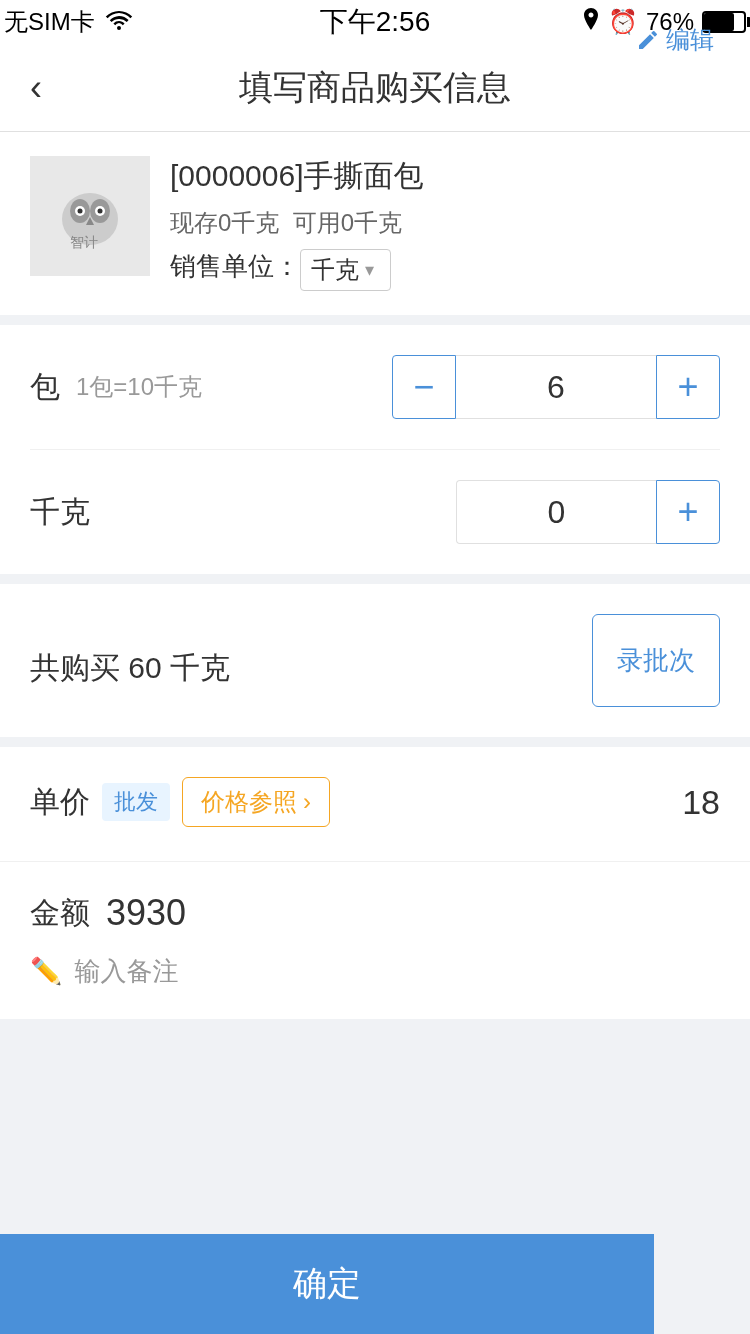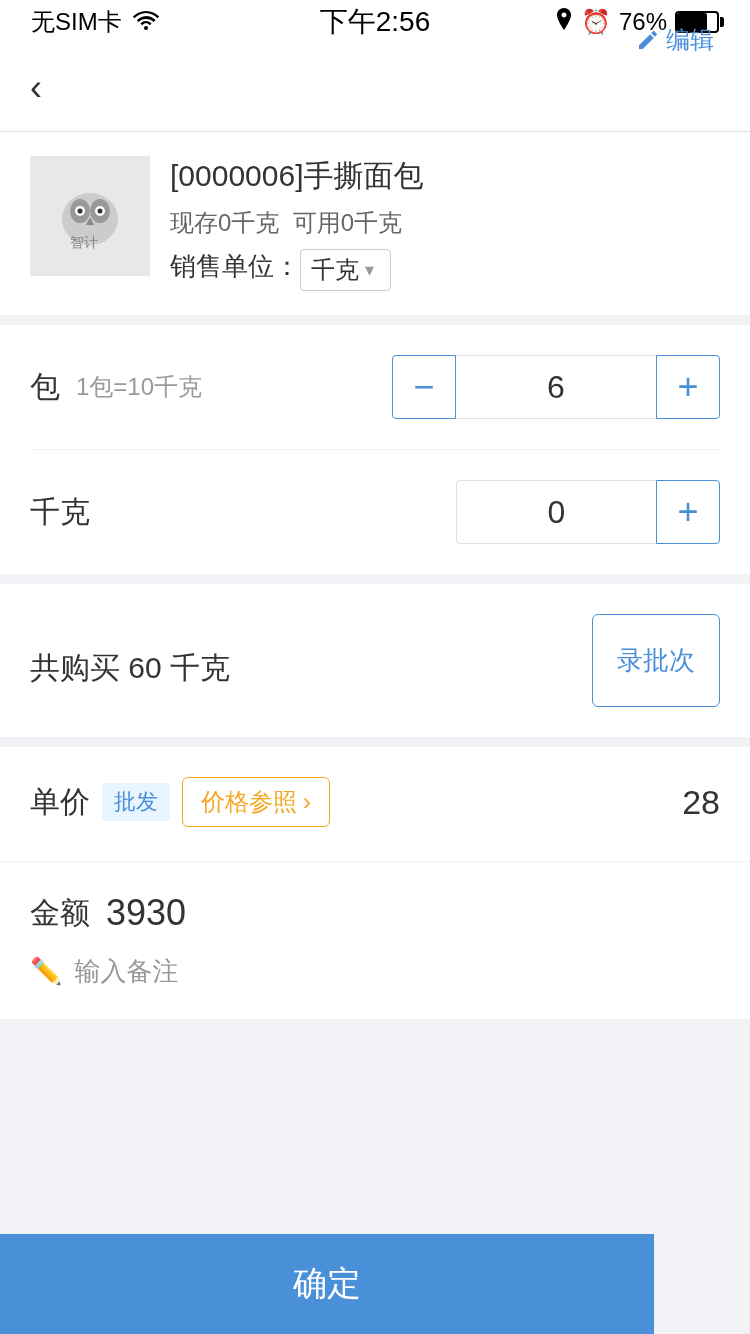--- a/index.html
+++ b/index.html
@@ -14,21 +14,21 @@
     }
 
     
     .status-bar {
       width: 750px;
       height: 44px;
       background: #fff;
       display: flex;
       align-items: center;
       justify-content: space-between;
-      padding: 0 31px;
+      padding: 0 4px;
       font-size: 24px;
       color: #000;
     }
     .status-left {
       display: flex;
       align-items: center;
       gap: 10px;
     }
     .status-center {
       font-size: 28px;
@@ -390,20 +390,21 @@
       <span>⏰</span>
       <span>76%</span>
       <span class="battery-icon">
         <div class="battery-fill"></div>
       </span>
     </div>
   </div>
 
   <div class="nav-bar">
     <div class="nav-back">‹</div>
+    <div class="nav-title">填写商品购买信息</div>
   </div>
 
   <div class="product-section">
     <div class="product-image">
 
       <svg width="80" height="70" viewBox="0 0 80 70">
         <ellipse cx="40" cy="38" rx="28" ry="26" fill="#ccc"></ellipse>
         <ellipse cx="30" cy="30" rx="10" ry="12" fill="#999"></ellipse>
         <ellipse cx="50" cy="30" rx="10" ry="12" fill="#999"></ellipse>
         <circle cx="30" cy="30" r="5" fill="#fff"></circle>
@@ -470,21 +471,21 @@
   <div class="price-section">
     <div class="price-row">
       <div class="price-label-group">
         <span class="price-label">单价</span>
         <span class="price-badge">批发</span>
         <div class="price-ref-btn">
           <span>价格参照</span>
           <span>›</span>
         </div>
       </div>
-      <div class="price-value">28</div>
+      <div class="price-value">18</div>
     </div>
   </div>
 
   <div class="amount-section">
     <div class="amount-row">
       <span class="amount-label">金额</span>
       <span class="amount-value">3930</span>
     </div>
     <div class="note-row">
       <span class="note-icon">✏️</span>

